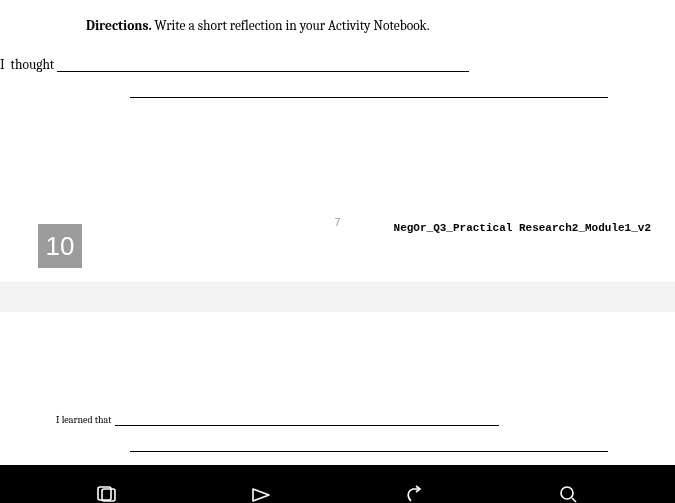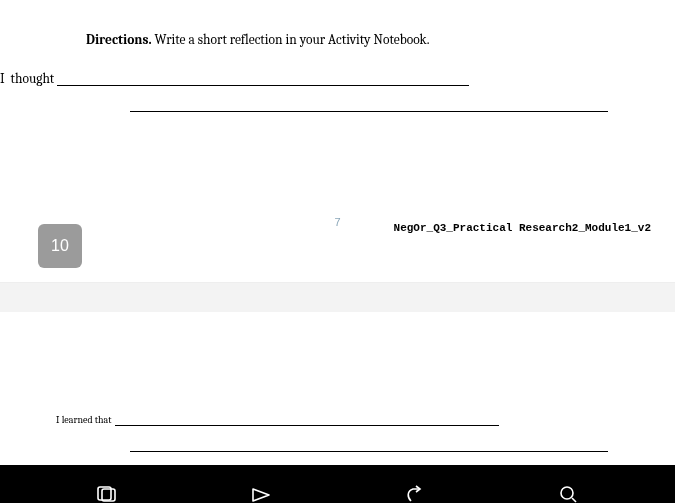--- a/index.html
+++ b/index.html
@@ -10,21 +10,21 @@
     body {
       font-family: Cambria, Georgia, 'Times New Roman', serif;
       background: #ffffff;
       width: 675px;
       height: 503px;
       overflow: hidden;
       position: relative;
     }
     .page-upper {
       background: #ffffff;
-      padding: 32px 0 0 0;
+      padding: 18px 0 0 0;
       position: relative;
       height: 282px;
     }
     .directions-line {
       margin-left: 86px;
       font-size: 13.5px;
       color: #000;
     }
     .directions-label {
       font-weight: bold;
@@ -80,26 +80,25 @@
     }
     .page-badge {
       position: absolute;
       left: 38px;
       bottom: 14px;
       width: 44px;
       height: 44px;
       background: #9b9b9b;
       color: #ffffff;
       font-family: Arial, sans-serif;
-      font-size: 16px;
+      font-size: 26px;
       font-weight: 500;
       display: flex;
       align-items: center;
       justify-content: center;
-      border-radius: 6px;
     }
     .gap-strip {
       height: 30px;
       background: #f3f3f3;
       border-top: 1px solid #eee;
     }
     .page-lower {
       background: #ffffff;
       padding-top: 100px;
       height: 153px;

